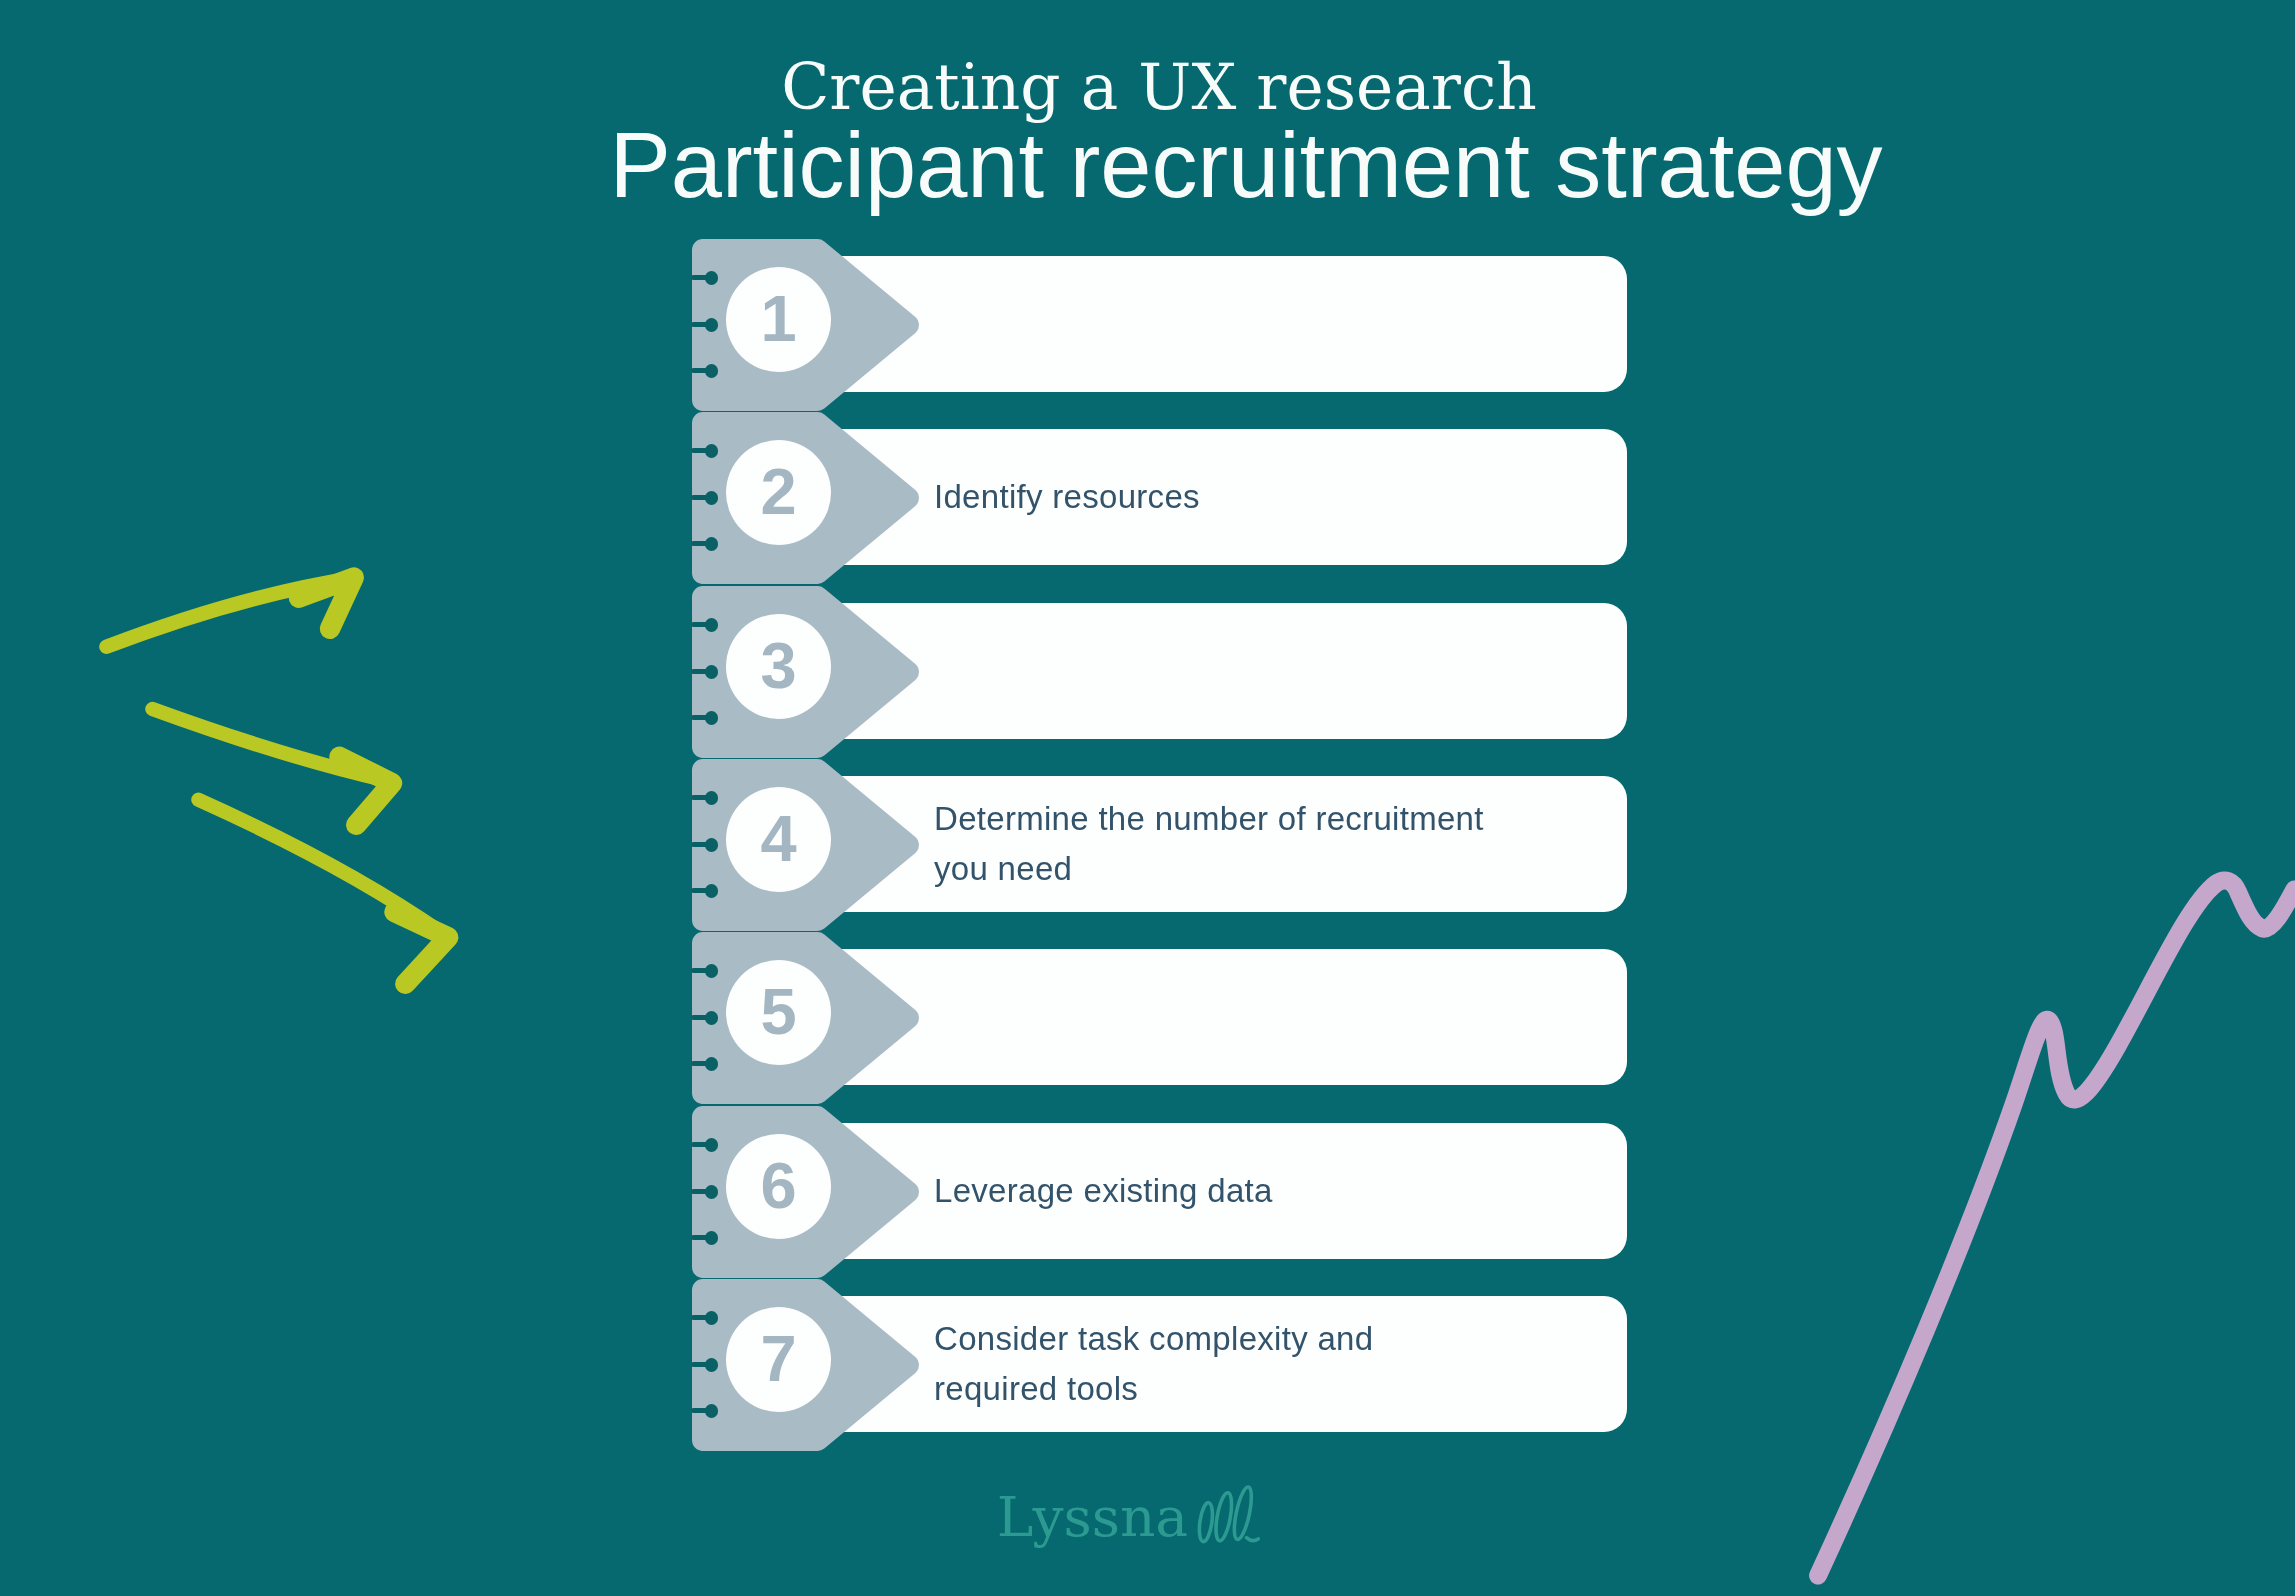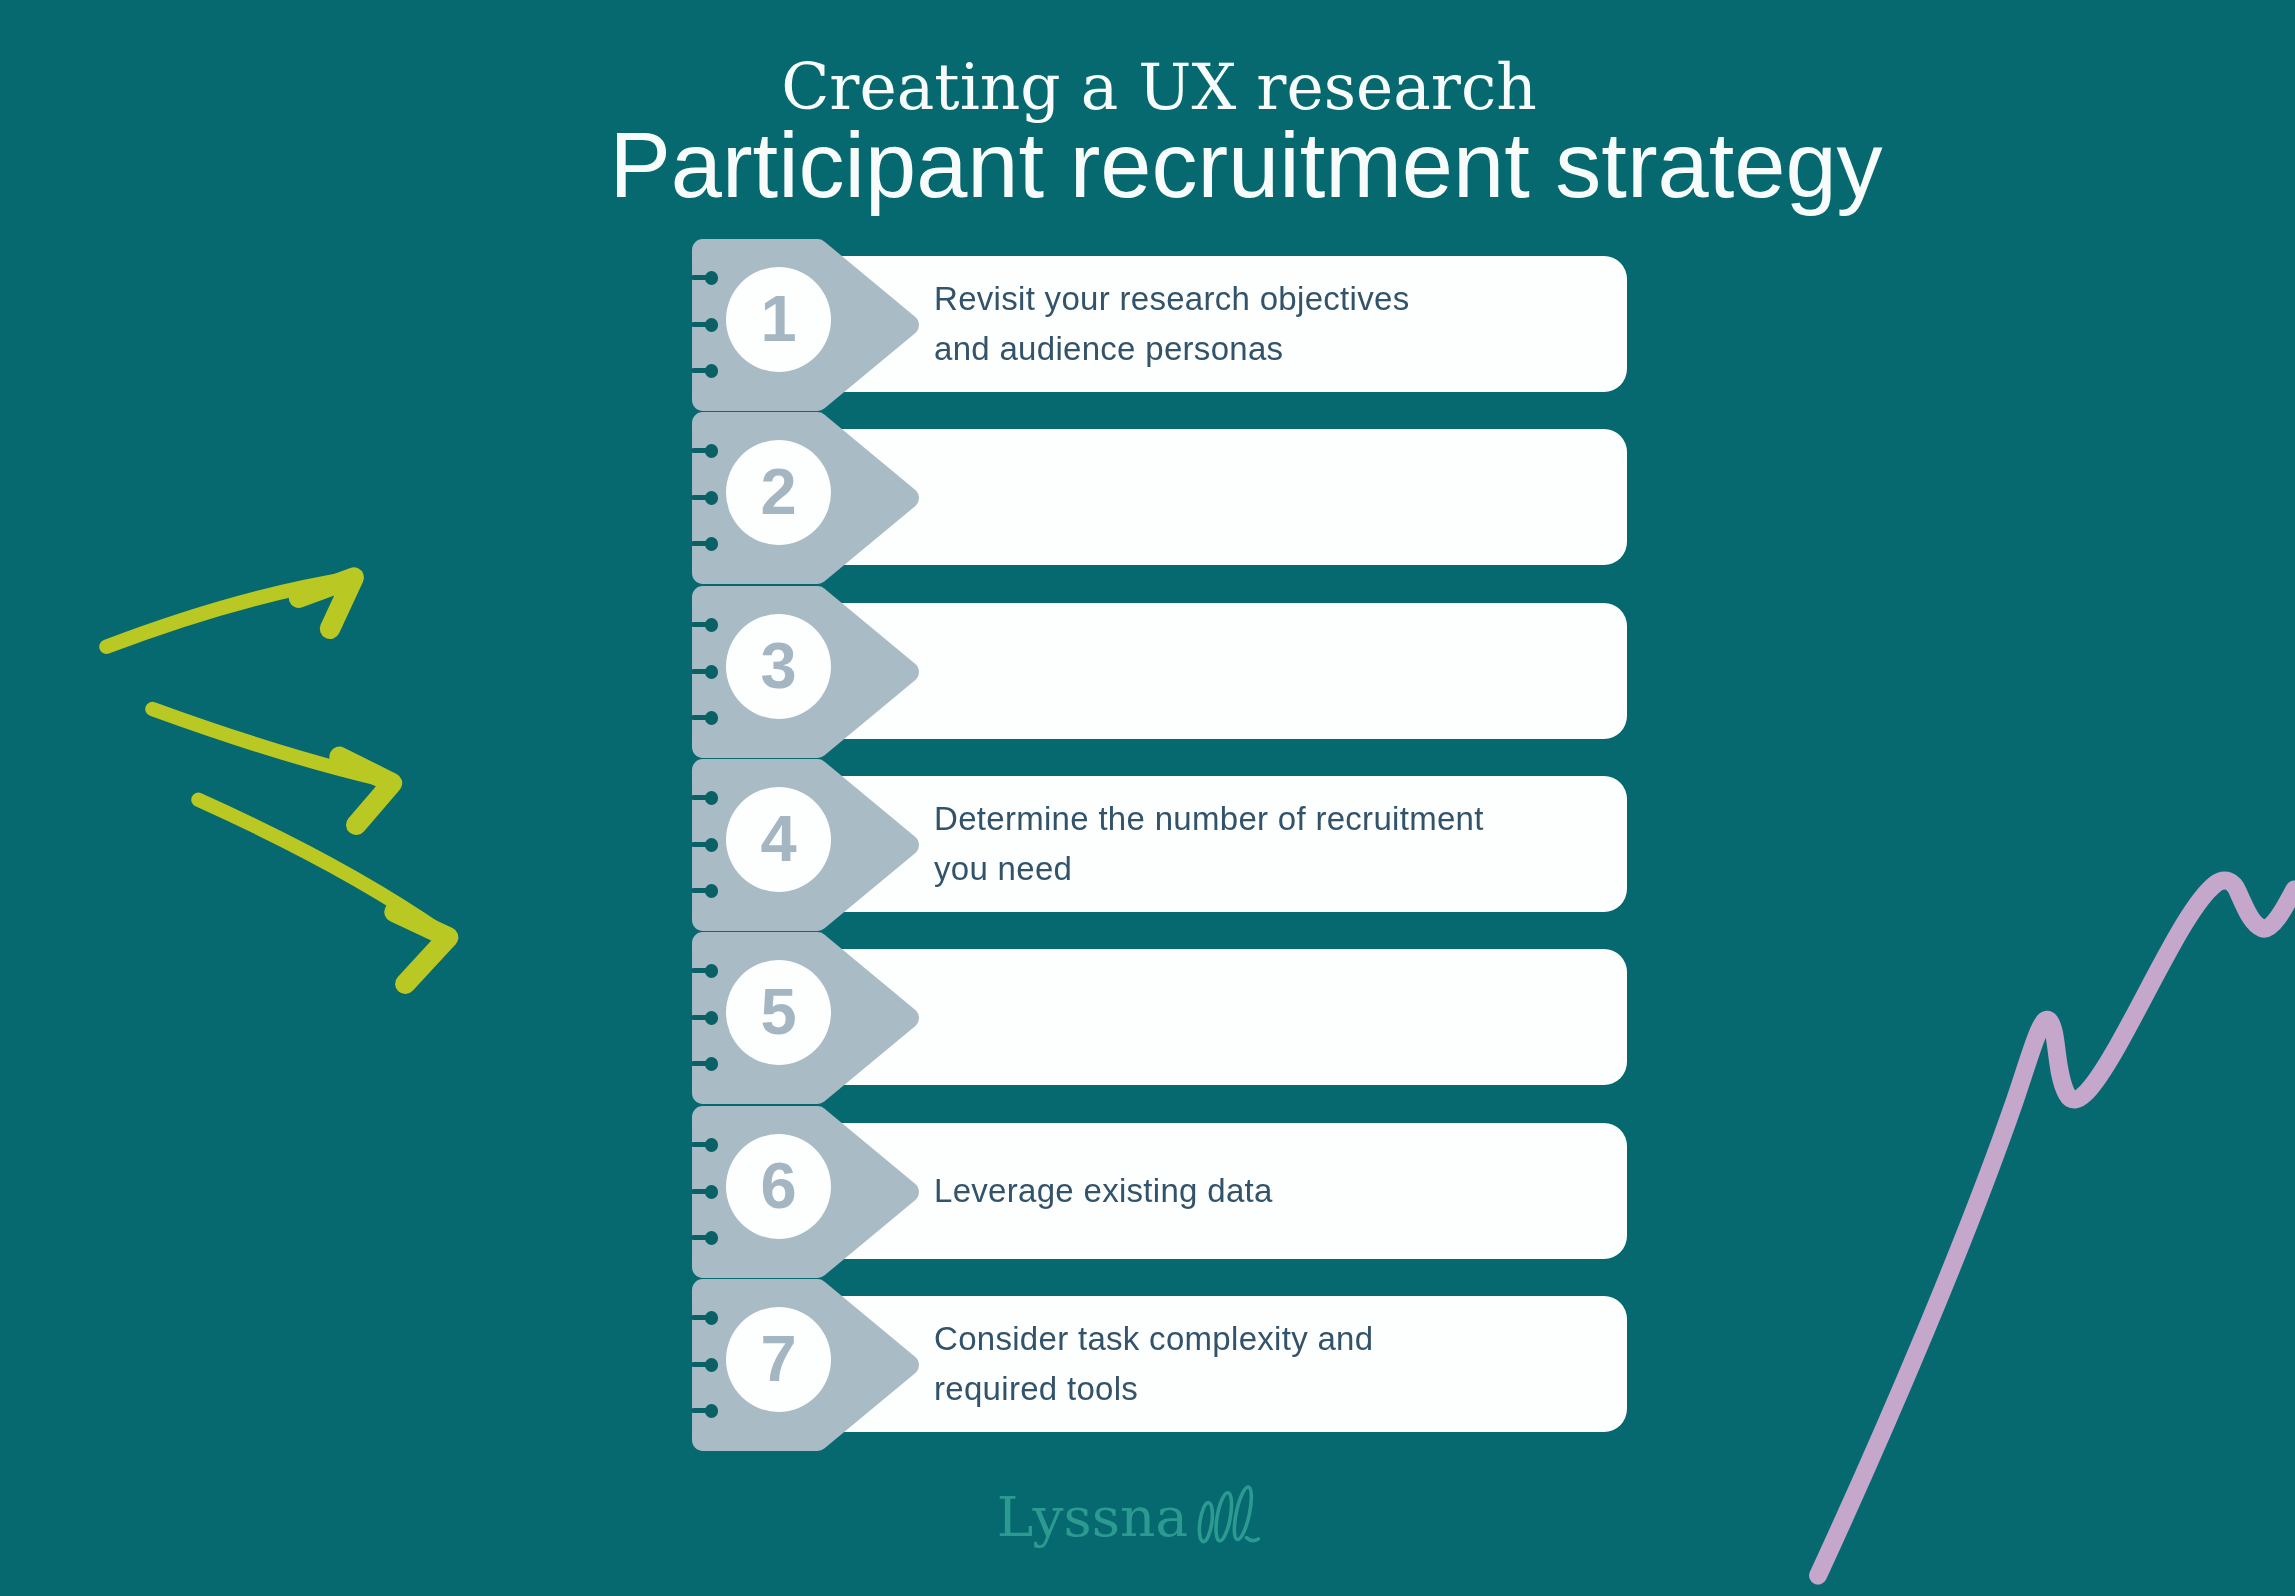--- a/index.html
+++ b/index.html
@@ -110,35 +110,34 @@
       <div class="step-card"></div>
       <svg class="badge" viewBox="0 0 380 288">
         <path d="M18 18 L210 18 L362 144 L210 270 L18 270 Z" fill="currentColor" stroke="currentColor" stroke-width="36" stroke-linejoin="round"></path>
       </svg>
       <div class="pin p1"></div>
       <div class="pin p2"></div>
       <div class="pin p3"></div>
       <div class="num-circle">
           <span>1</span>
         </div>
-      <div class="step-text">Revisit your research objectives
-and audience personas</div>
     </div>
 
     <div class="step-row" style="top:173px">
       <div class="step-card"></div>
       <svg class="badge" viewBox="0 0 380 288">
         <path d="M18 18 L210 18 L362 144 L210 270 L18 270 Z" fill="currentColor" stroke="currentColor" stroke-width="36" stroke-linejoin="round"></path>
       </svg>
       <div class="pin p1"></div>
       <div class="pin p2"></div>
       <div class="pin p3"></div>
       <div class="num-circle">
           <span>2</span>
         </div>
+      <div class="step-text">Identify resources</div>
     </div>
 
     <div class="step-row" style="top:347px">
       <div class="step-card"></div>
       <svg class="badge" viewBox="0 0 380 288">
         <path d="M18 18 L210 18 L362 144 L210 270 L18 270 Z" fill="currentColor" stroke="currentColor" stroke-width="36" stroke-linejoin="round"></path>
       </svg>
       <div class="pin p1"></div>
       <div class="pin p2"></div>
       <div class="pin p3"></div>

